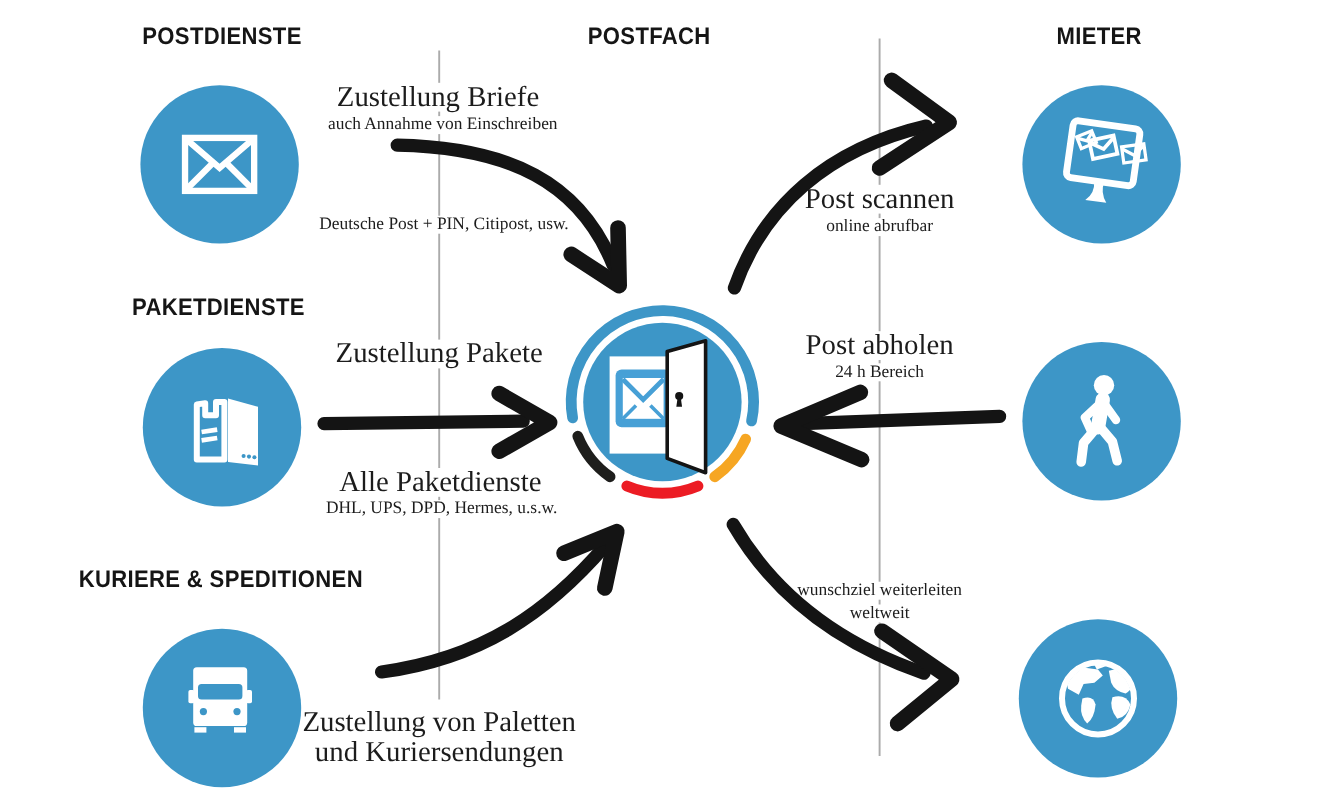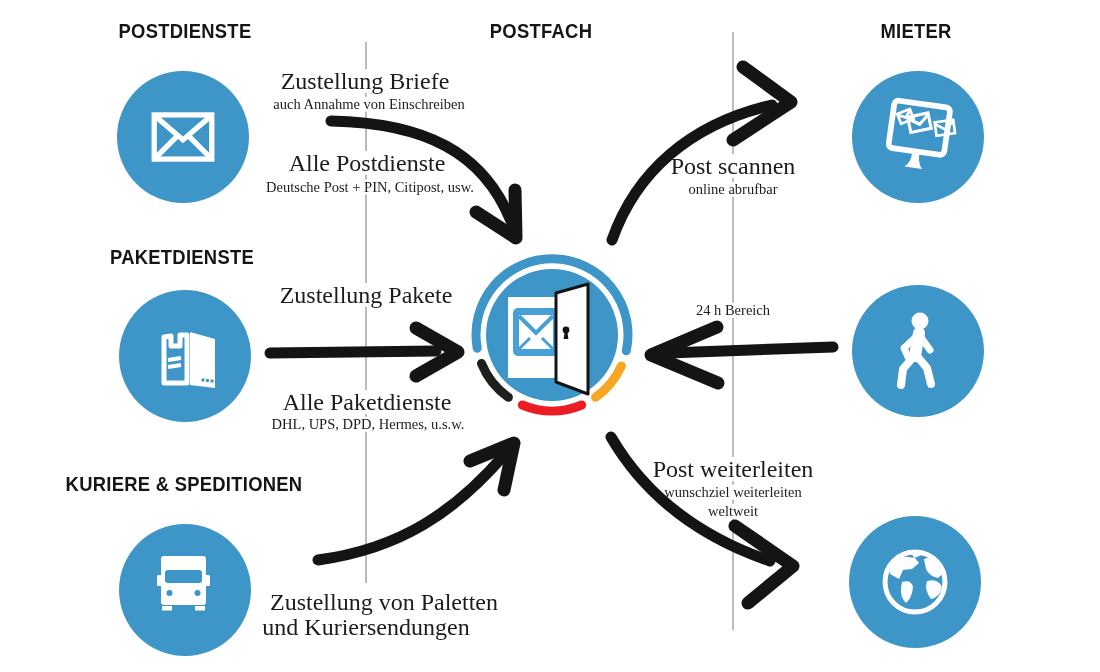--- a/index.html
+++ b/index.html
@@ -28,36 +28,35 @@
   </svg>
 
   <div class="hdr" style="left:185px;top:31px">POSTDIENSTE</div>
   <div class="hdr" style="left:182px;top:257px">PAKETDIENSTE</div>
   <div class="hdr" style="left:184px;top:484px">KURIERE &amp; SPEDITIONEN</div>
   <div class="hdr" style="left:541px;top:31px">POSTFACH</div>
   <div class="hdr" style="left:916px;top:31px">MIETER</div>
 
   <div class="hand lg" style="left:365px;top:81px">Zustellung Briefe</div>
   <div class="hand sm" style="left:369px;top:104px">auch Annahme von Einschreiben</div>
-  <div class="hand lg" style="left:367px;top:163px">Alle Postdienste</div>
   <div class="hand sm" style="left:370px;top:187px">Deutsche Post + PIN, Citipost, usw.</div>
 
   <div class="hand lg" style="left:367px;top:402px">Alle Paketdienste</div>
   <div class="hand lg" style="left:366px;top:295px">Zustellung Pakete</div>
   <div class="hand sm" style="left:368px;top:424px">DHL, UPS, DPD, Hermes, u.s.w.</div>
 
-  <div class="hand lg" style="left:384px;top:602px">Zustellung von Paletten</div>
+  <div class="hand lg" style="left:366px;top:602px">Zustellung von Paletten</div>
   <div class="hand lg" style="left:366px;top:627px">und Kuriersendungen</div>
 
   <div class="hand lg" style="left:733px;top:166px">Post scannen</div>
   <div class="hand sm" style="left:733px;top:189px">online abrufbar</div>
 
+  <div class="hand lg" style="left:733px;top:288px">Post abholen</div>
   <div class="hand sm" style="left:733px;top:310px">24 h Bereich</div>
 
-  <div class="hand lg" style="left:733px;top:469px">Post weiterleiten</div>
   <div class="hand sm" style="left:733px;top:492px">wunschziel weiterleiten</div>
   <div class="hand sm" style="left:733px;top:511px">weltweit</div>
 
   <svg class="layer z2" width="1100" height="672" fill="none" stroke="#141414" stroke-linecap="round" stroke-linejoin="round">
     <g>
       <path d="M331,121 C425,123 483,152 511,221" stroke-width="11"></path>
       <path d="M476,212 L516,238 L515,190" stroke-width="13"></path>
     </g>
     <g>
       <path d="M270,353 L436,351" stroke-width="11"></path>

